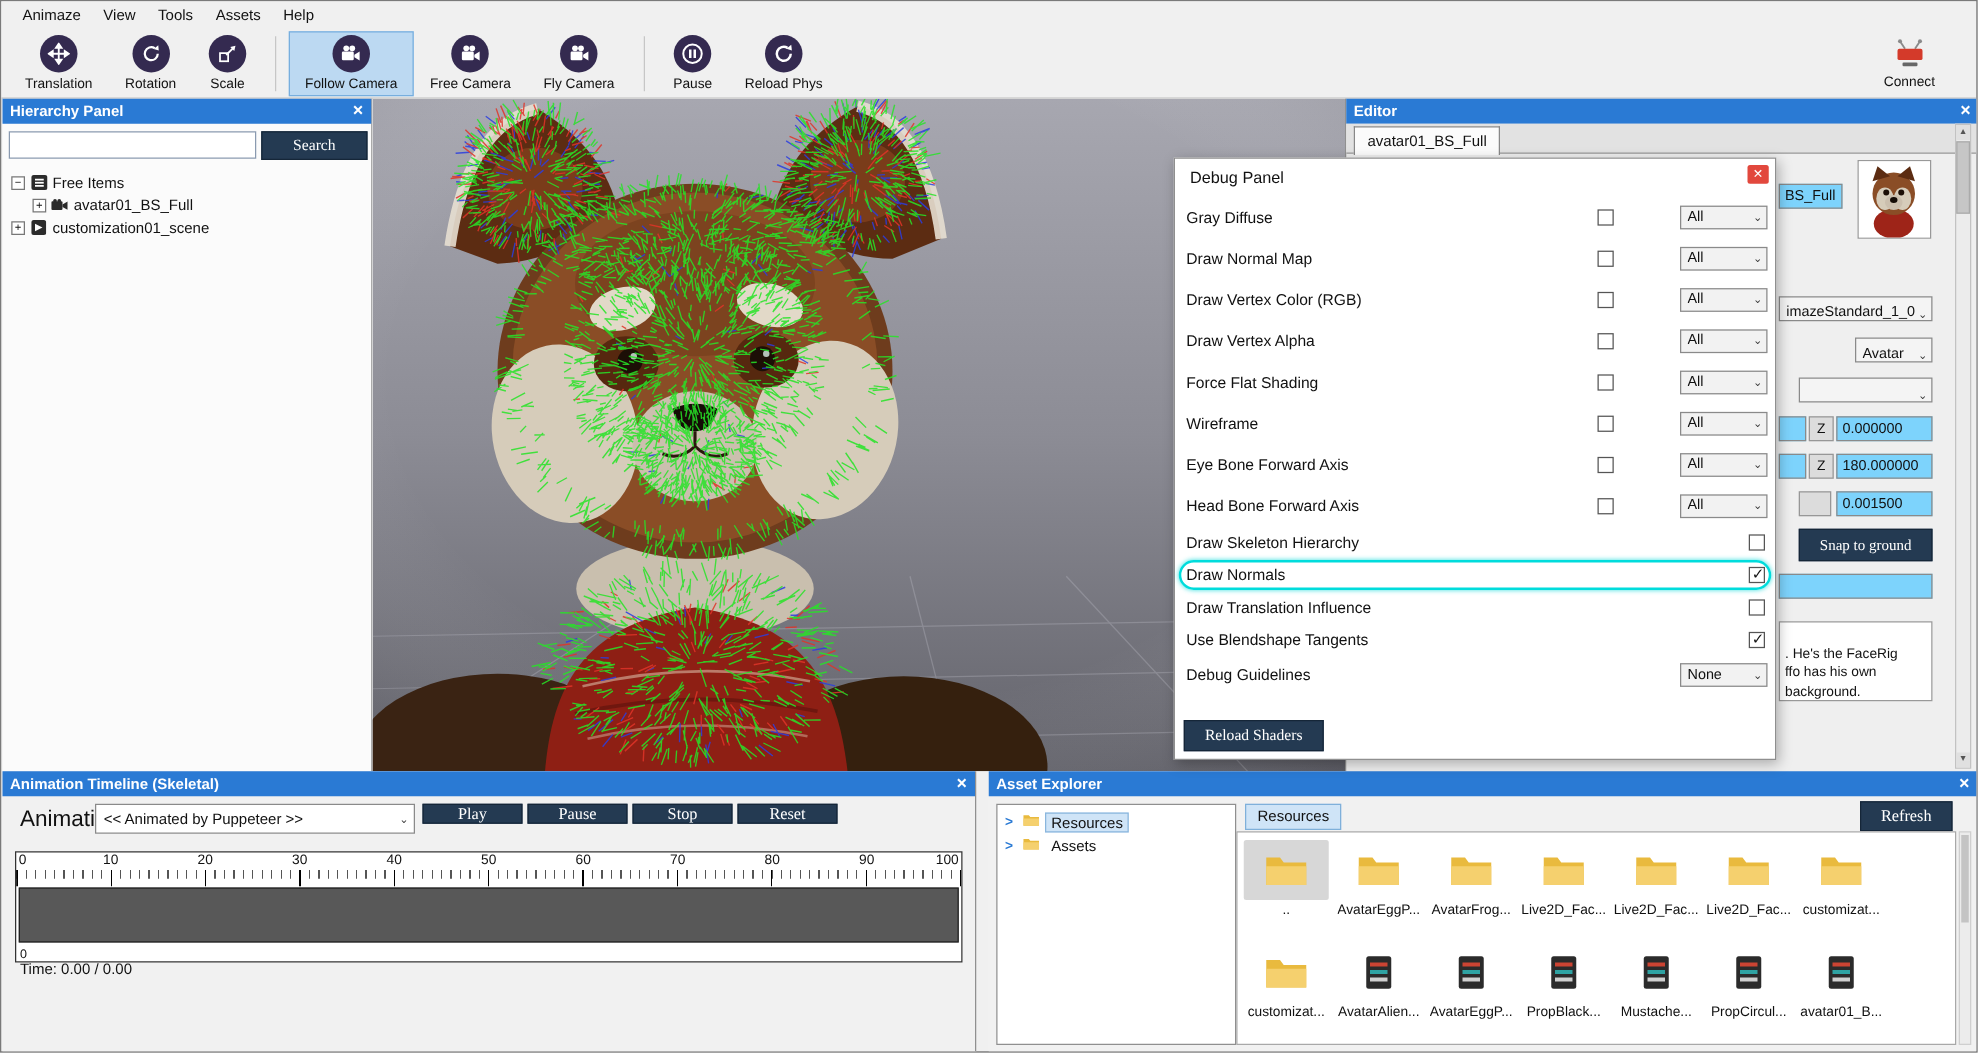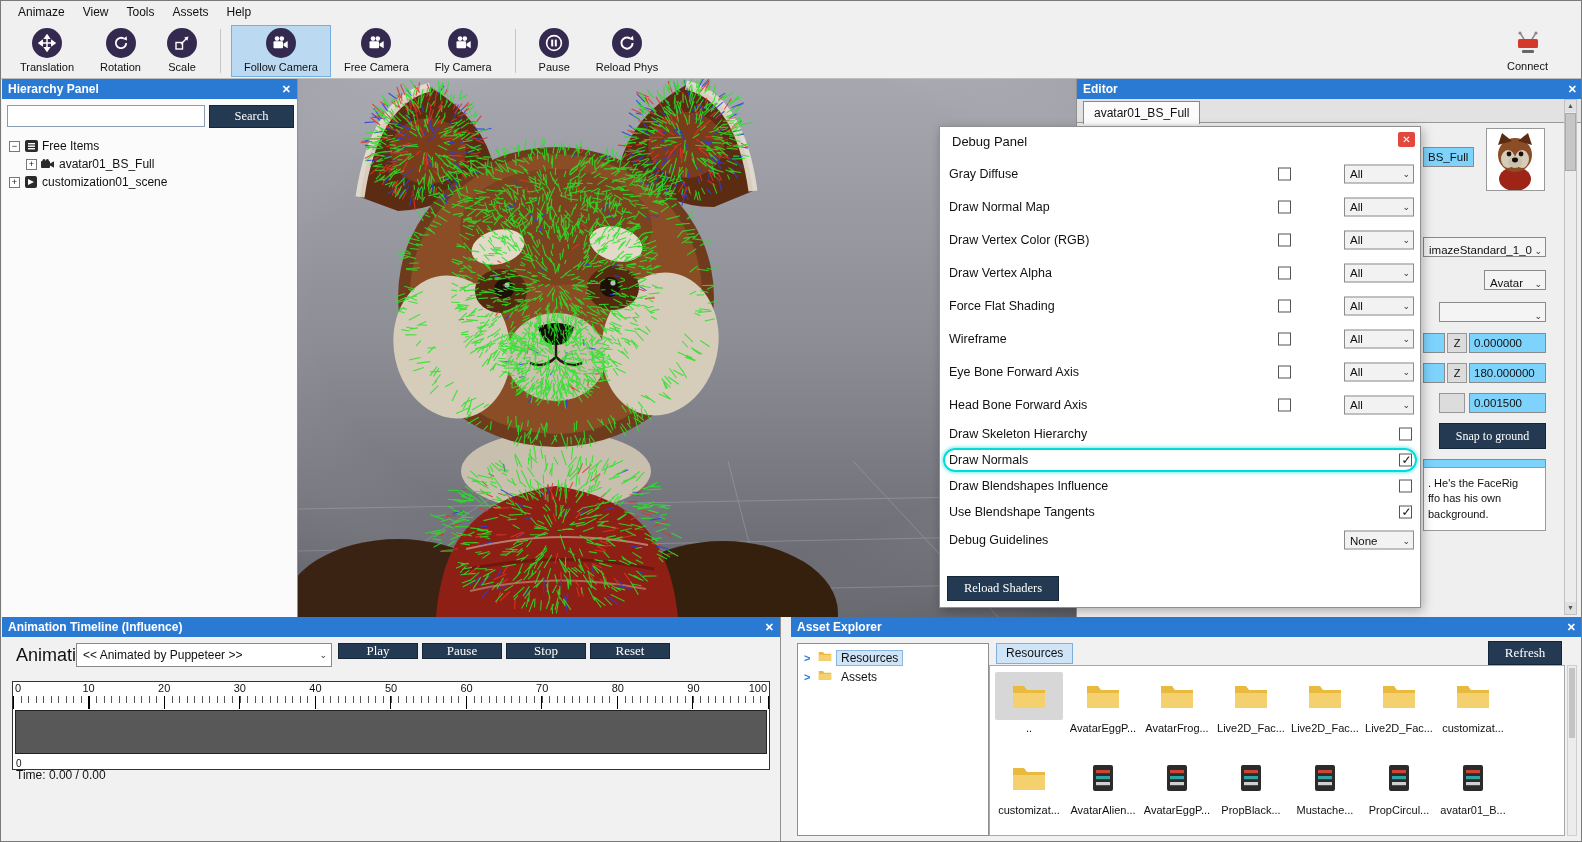--- a/index.html
+++ b/index.html
@@ -42,21 +42,21 @@
   .ed-tabstrip{position:absolute;left:0;top:20px;right:0;height:24px;background:#e2e2e2;border-bottom:1px solid #9a9a9a}
   .ed-tab{position:absolute;left:6px;top:22px;height:23px;background:#fbfbfb;border:1px solid #888;border-bottom:none;padding:0 10px;line-height:22px;font-size:12px;z-index:2}
   .ed-frag{position:absolute;font-size:11.5px}
   .ed-field{background:#7dd3fc;border:1px solid #8a8a8a;display:flex;align-items:center;padding:0 4px;overflow:hidden;white-space:nowrap}
   .ed-num{}
   .ed-dd{background:#f4f4f4;border:1px solid #8a8a8a;display:flex;align-items:flex-end;padding:0 3px 0 5px;overflow:hidden;white-space:nowrap}
   .ed-dd .ddt{flex:1;overflow:hidden}
   .dda{font-size:9px;color:#333;margin-left:2px;flex:none}
   .ed-zbox{background:#dcdcdc;border:1px solid #979797;display:flex;align-items:center;justify-content:center;font-size:11px}
   .ed-thumb{position:absolute;left:409px;top:49px;width:59px;height:63px;background:#fff;border:1px solid #999}
-  .ed-desc{position:absolute;left:346px;top:388px;width:123px;height:64px;background:#fff;border:1px solid #999;font-size:11px;line-height:1.4;padding:8px 4px;overflow:hidden}
+  .ed-desc{position:absolute;left:346px;top:418px;width:123px;height:64px;background:#fff;border:1px solid #999;font-size:11px;line-height:1.4;padding:18px 4px;overflow:hidden}
   .ed-scroll{position:absolute;right:6px;top:20px;bottom:2px;width:13px;background:#ececec;border:1px solid #c2c2c2}
   .sc-arrow{position:absolute;left:0;width:11px;height:12px;font-size:7px;text-align:center;line-height:12px;color:#555;background:#e0e0e0}
   .sc-thumb{position:absolute;left:0;top:13px;width:11px;height:58px;background:#c6c6c6;border:1px solid #aaa}
 
   
   #debug{position:absolute;left:938px;top:125px;width:482px;height:482px;background:#fff;border:1px solid #8f8f8f;z-index:60;box-shadow:2px 3px 10px rgba(0,0,0,.28)}
   #debug .dbg-title{position:absolute;left:12px;top:7px;font-size:13px}
   #debug .dbg-close{position:absolute;right:5px;top:5px;width:17px;height:15px;background:#e2483d;color:#fff;font-size:10px;line-height:15px;text-align:center;border-radius:2px}
   .dbg-rows{position:absolute;left:0;top:30px;right:0}
   .dbg-row{position:relative}
@@ -481,40 +481,40 @@
 
       <div class="dbg-row h26">
         <span class="dbg-label">Draw Skeleton Hierarchy</span>
         <span class="cb" style="right:8px"></span>
       </div>
       <div class="dbg-row h26 hl">
         <span class="dbg-label">Draw Normals</span>
         <span class="cb checked" style="right:8px"></span>
       </div>
       <div class="dbg-row h26">
-        <span class="dbg-label">Draw Blendshapes Influence</span>
+        <span class="dbg-label">Draw Translation Influence</span>
         <span class="cb" style="right:8px"></span>
       </div>
       <div class="dbg-row h26">
         <span class="dbg-label">Use Blendshape Tangents</span>
         <span class="cb checked" style="right:8px"></span>
       </div>
       <div class="dbg-row h30">
         <span class="dbg-label">Debug Guidelines</span>
         <span class="dd" style="left:404px;width:70px">
             <span class="ddt">None</span>
             <span class="dda">⌄</span>
           </span>
       </div>
     </div>
     <button id="reload-shaders" class="dbtn">Reload Shaders</button>
   </div>
 
   <div id="timeline" class="panel">
-    <div class="ptitle"><span>Animation Timeline (Influence)</span>
+    <div class="ptitle"><span>Animation Timeline (Skeletal)</span>
       <span class="pclose">✕</span>
     </div>
     <span class="tl-label">Animation:</span>
     <div class="tl-dd">
       <span class="ddt" style="flex:1;overflow:hidden;white-space:nowrap">&lt;&lt; Animated by Puppeteer &gt;&gt;</span>
       <span class="dda">⌄</span>
     </div>
     <button class="dbtn tl-btn" style="left:336px">Play</button>
     <button class="dbtn tl-btn" style="left:420px">Pause</button>
     <button class="dbtn tl-btn" style="left:504px">Stop</button>

